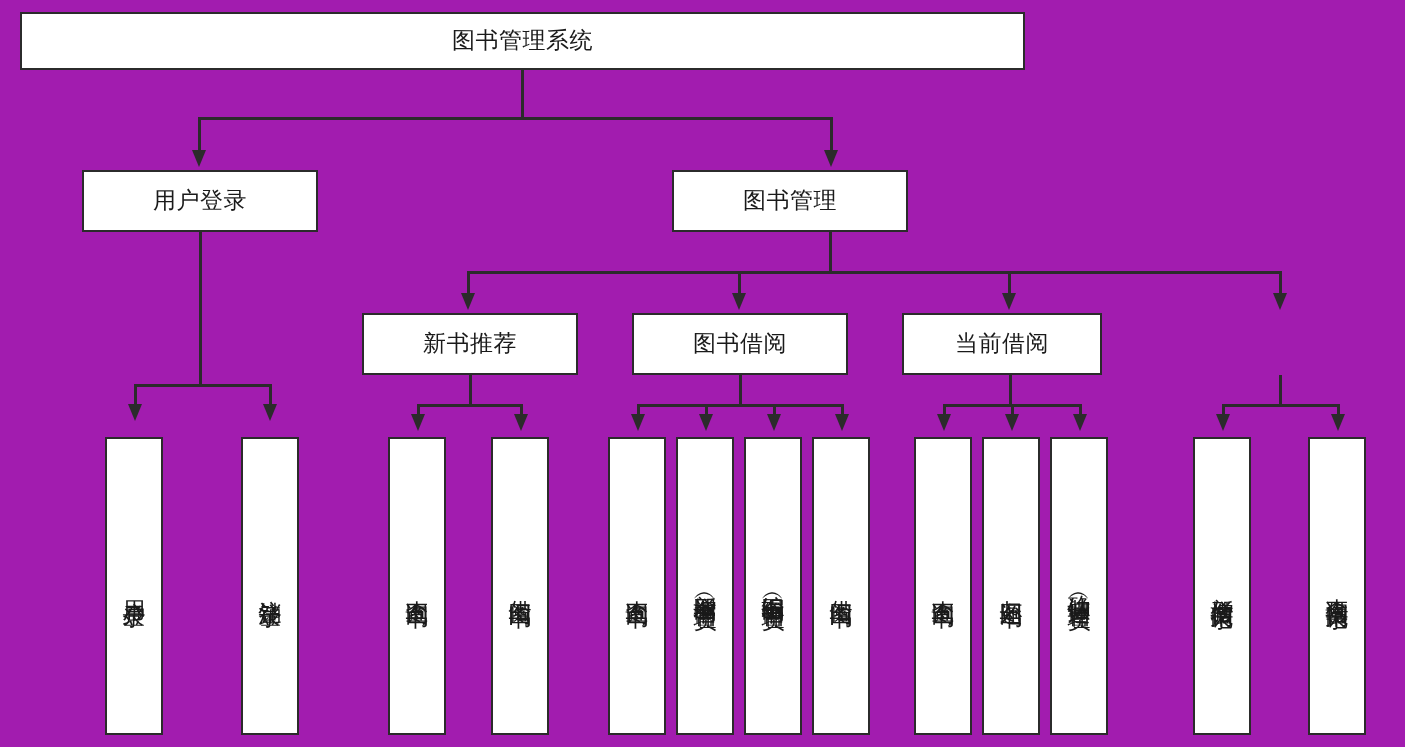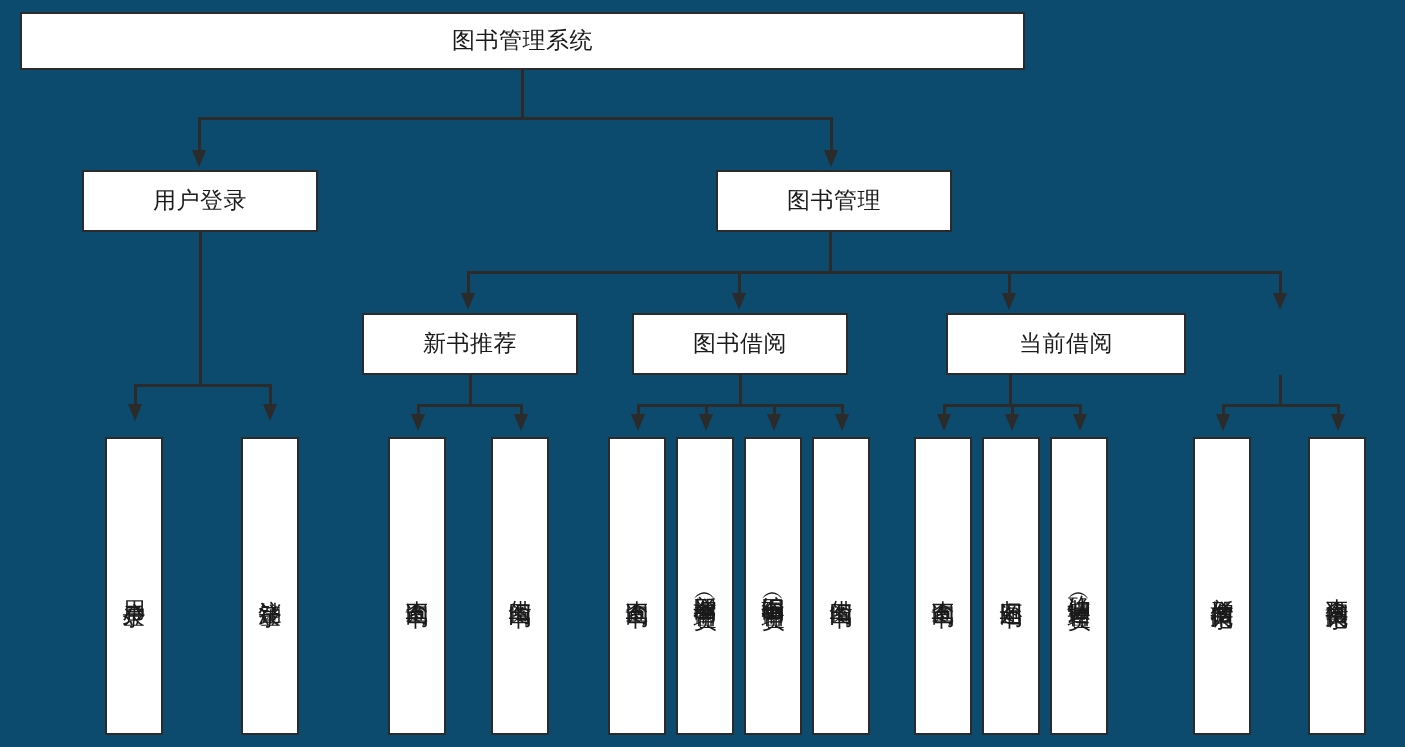--- a/index.html
+++ b/index.html
@@ -7,21 +7,21 @@
     padding: 0;
     background: #ffffff;
   }
   body {
     font-family: "Liberation Sans", "DejaVu Sans", sans-serif;
   }
   #canvas {
     position: relative;
     width: 1405px;
     height: 747px;
-    background: #0c4a6e;
+    background: #a21caf;
     overflow: hidden;
   }
   
   .node {
     position: absolute;
     box-sizing: border-box;
     background: #ffffff;
     border: 2.5px solid #2b2b2b;
     display: flex;
     align-items: center;
@@ -98,21 +98,21 @@
   <div class="vline" style="left:198px; top:117px; height:33px;"></div>
   <div class="arrow" style="left:192px; top:150px;"></div>
 
   <div class="vline" style="left:830px; top:117px; height:33px;"></div>
   <div class="arrow" style="left:824px; top:150px;"></div>
 
   <div class="node horiz" style="left:82px; top:170px; width:236px; height:62px;">
     <span class="label">用户登录</span>
   </div>
 
-  <div class="node horiz" style="left:716px; top:170px; width:236px; height:62px;">
+  <div class="node horiz" style="left:672px; top:170px; width:236px; height:62px;">
     <span class="label">图书管理</span>
   </div>
 
   <div class="vline" style="left:199px; top:232px; height:153px;"></div>
   <div class="hline" style="left:134px; top:384px; width:135px;"></div>
   <div class="vline" style="left:134px; top:384px; height:20px;"></div>
   <div class="arrow" style="left:128px; top:404px;"></div>
   <div class="vline" style="left:269px; top:384px; height:20px;"></div>
   <div class="arrow" style="left:263px; top:404px;"></div>
 
@@ -130,21 +130,21 @@
 
   <div class="vline" style="left:1279px; top:271px; height:22px;"></div>
   <div class="arrow" style="left:1273px; top:293px;"></div>
 
   <div class="node horiz" style="left:632px; top:313px; width:216px; height:62px;">
     <span class="label">图书借阅</span>
   </div>
   <div class="node horiz" style="left:362px; top:313px; width:216px; height:62px;">
     <span class="label">新书推荐</span>
   </div>
-  <div class="node horiz" style="left:902px; top:313px; width:240px; height:62px;margin-left:44px;">
+  <div class="node horiz" style="left:902px; top:313px; width:200px; height:62px;">
     <span class="label">当前借阅</span>
   </div>
 
   <div class="vline" style="left:469px; top:375px; height:30px;"></div>
   <div class="hline" style="left:417px; top:404px; width:105px;"></div>
   <div class="vline" style="left:417px; top:404px; height:10px;"></div>
   <div class="arrow" style="left:411px; top:414px;"></div>
   <div class="vline" style="left:520px; top:404px; height:10px;"></div>
   <div class="arrow" style="left:514px; top:414px;"></div>
 

